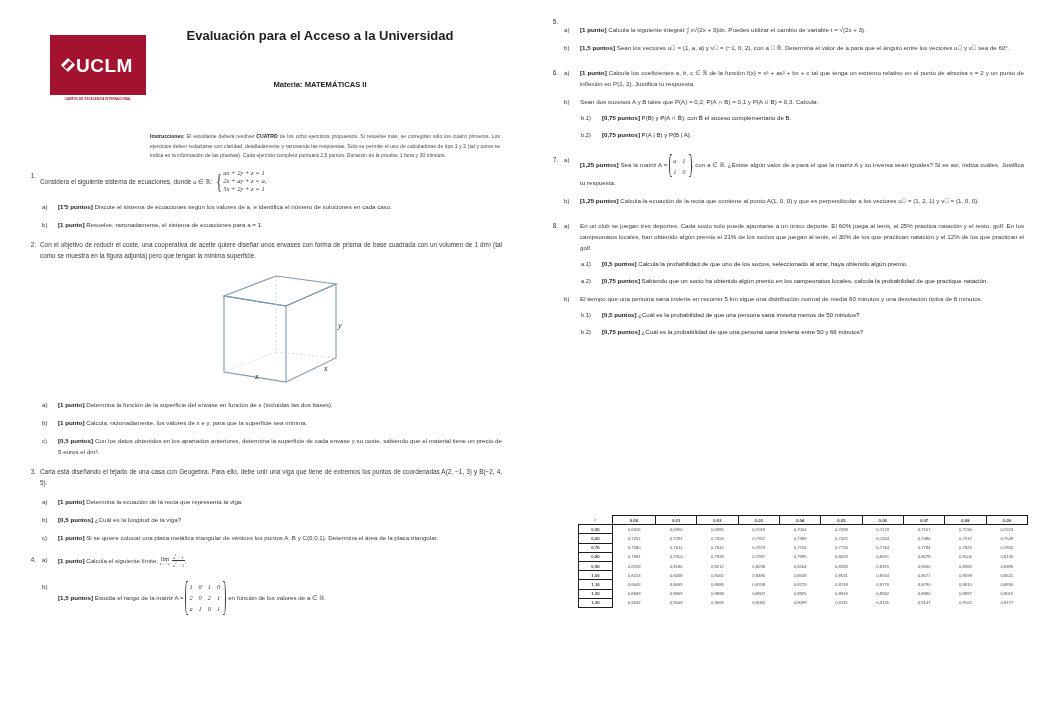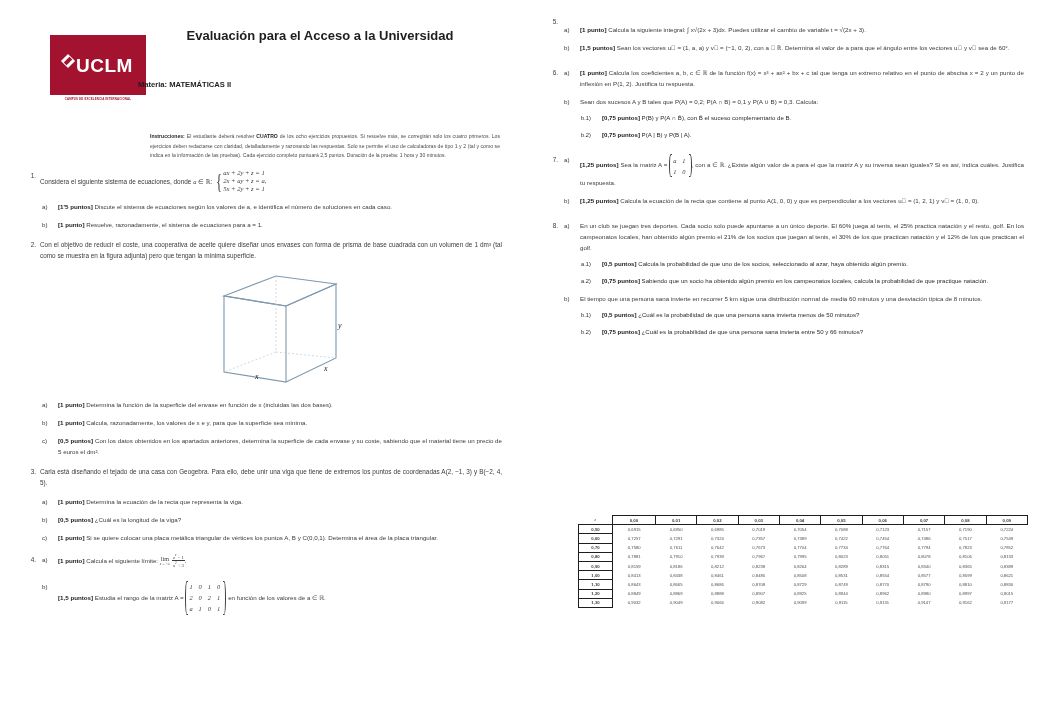--- a/index.html
+++ b/index.html
@@ -46,21 +46,21 @@
     justify-content: center;
   }
   .logo-wordmark {
     font-family: "Liberation Sans", sans-serif;
     font-weight: bold;
     font-size: 19px;
     letter-spacing: 0.5px;
     color: #ffffff;
     line-height: 1;
     display: flex;
-    align-items: flex-start;
+    align-items: center;
   }
   .logo-diamond {
     display: inline-block;
     width: 10px; height: 10px;
     background: #ffffff;
     transform: rotate(45deg);
     margin-right: 3px;
     position: relative;
   }
   .logo-diamond::after {
@@ -89,20 +89,21 @@
   }
   .title-line {
     font-size: 13px;
     font-weight: bold;
     line-height: 15px;
     color: #1e1e1e;
   }
   .subject-line {
     position: absolute;
     left: 120px; right: 0; top: 66px;
+    text-align: center;
     font-size: 7.6px;
     font-weight: bold;
     color: #1e1e1e;
   }
 
   
   .instructions {
     margin: 10px 0 0 132px;
     width: 350px;
     font-size: 5.1px;

